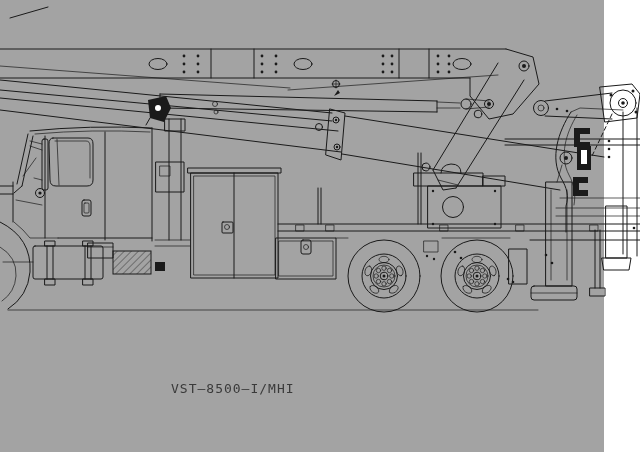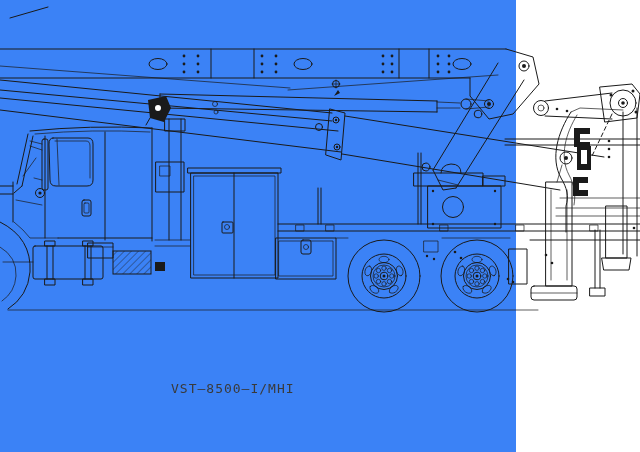--- a/index.html
+++ b/index.html
@@ -2,21 +2,21 @@
 <html><head>
 <meta charset="utf-8">
 <style>
   html,body{margin:0;padding:0;}
   body{
     width:640px;height:452px;
     background:#ffffff;
     font-family:"DejaVu Sans Mono", monospace;
     overflow:hidden;
   }
-  .sheet{position:relative;width:516px;height:452px;background:#3b82f6;}
+  .sheet{position:relative;width:604px;height:452px;background:#a3a3a3;}
   svg{display:block;}
   .ln{fill:none;stroke:#1a1a1a;stroke-width:1;stroke-linecap:round;stroke-linejoin:round;}
   .thin{stroke-width:0.7;}
   .blk{fill:#1a1a1a;stroke:none;}
   .dot{fill:#1a1a1a;stroke:none;}
   .model-label{
     font-family:"DejaVu Sans Mono", monospace;
     font-size:13px;
     letter-spacing:1px;
     fill:#3a3a3a;

